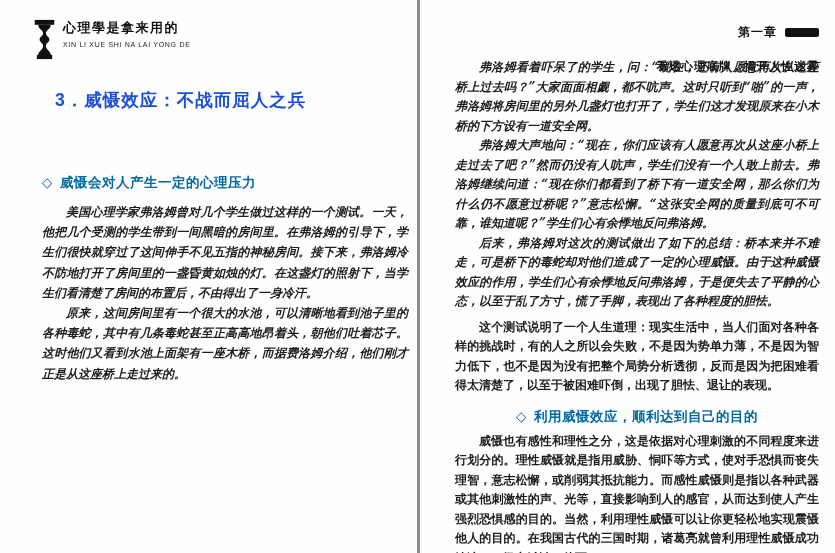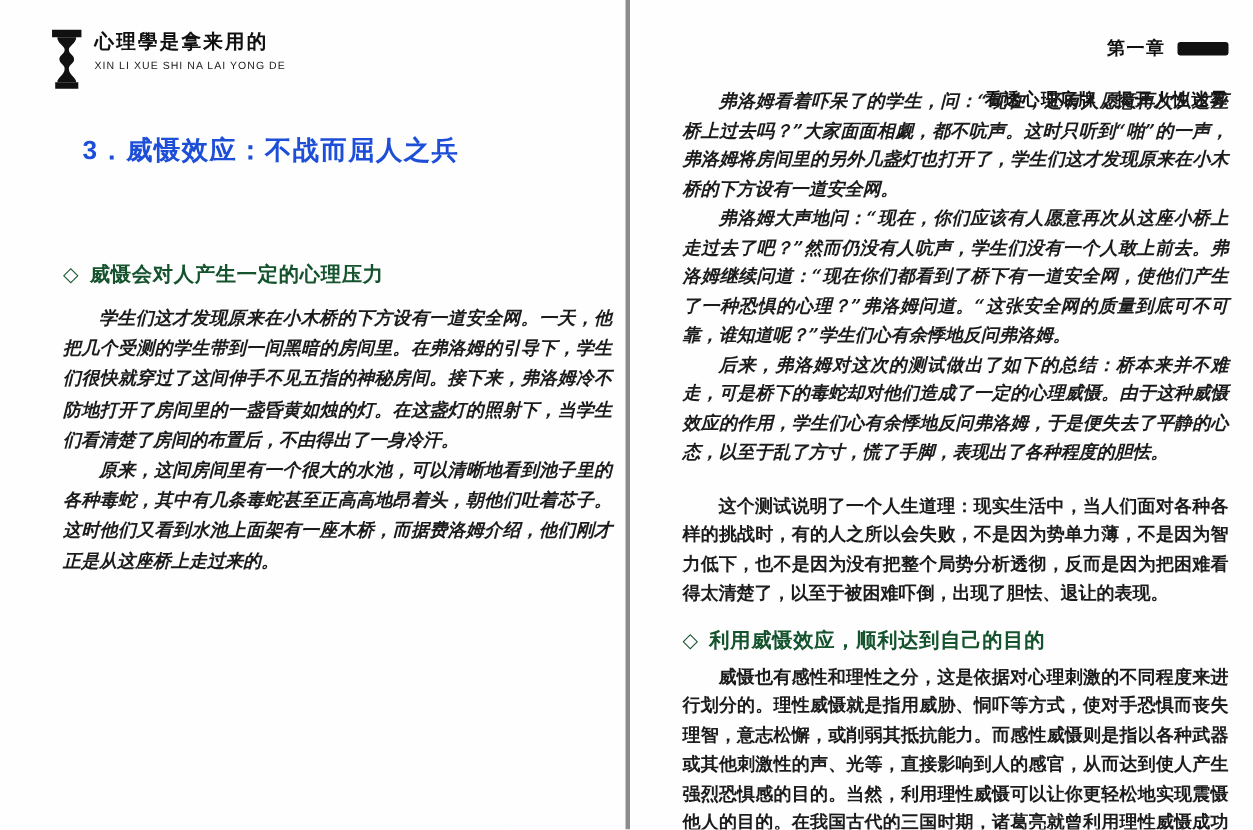--- a/index.html
+++ b/index.html
@@ -26,24 +26,24 @@
   .rp-header{position:absolute;right:16px;top:24px;text-align:right;}
   .rp-chapter{font-family:"Liberation Sans",sans-serif;font-weight:bold;font-size:12px;color:#111;letter-spacing:1px;}
   .chapter-bar{display:inline-block;width:34px;height:9px;background:#111111;border-radius:2px;margin-left:8px;vertical-align:middle;}
   .rp-subtitle{font-family:"Liberation Sans",sans-serif;font-weight:bold;font-size:11.5px;color:#111;letter-spacing:1px;margin-top:18px;}
   .rp-body{position:absolute;left:35px;top:58px;width:364px;}
 
   
   .para{margin:0;font-size:12px;line-height:20.2px;text-align:justify;text-justify:inter-ideograph;text-indent:2em;color:#1c1c1c;font-weight:bold;}
   .page-right .para{line-height:19.5px;}
   .cursive{font-style:italic;}
-  .sec-heading{margin:31px 0 10px 0;font-family:"Liberation Sans",sans-serif;font-weight:bold;font-size:13.5px;color:#14532d;letter-spacing:.5px;}
-  .page-right .sec-heading{margin:12px 0 6px 0;}
+  .sec-heading{margin:31px 0 10px 0;font-family:"Liberation Sans",sans-serif;font-weight:bold;font-size:13.5px;color:#0369a1;letter-spacing:.5px;}
+  .page-right .sec-heading{margin:12px 0 6px 0;text-align:center;}
   .diamond{margin-right:7px;font-weight:normal;}
-  .gap-before{margin-top:16px;}
+  .gap-before{margin-top:6px;}
 </style>
 </head>
 <body>
 
 <div class="spread">
 
   <div class="page-left">
 
     <div class="lp-header">
       <span class="logo-mark">
@@ -58,37 +58,37 @@
         <div class="series-subtitle">XIN LI XUE SHI NA LAI YONG DE</div>
       </div>
     </div>
 
     <h1 class="chapter-title">3．威慑效应：不战而屈人之兵</h1>
 
     <div class="lp-body">
 
       <h2 class="sec-heading"><span class="diamond">◇</span><span>威慑会对人产生一定的心理压力</span></h2>
 
-      <p class="para cursive">学生们这才发现原来在小木桥的下方设有一道安全网。一天，他把几个受测的学生带到一间黑暗的房间里。在弗洛姆的引导下，学生们很快就穿过了这间伸手不见五指的神秘房间。接下来，弗洛姆冷不防地打开了房间里的一盏昏黄如烛的灯。在这盏灯的照射下，当学生们看清楚了房间的布置后，不由得出了一身冷汗。</p>
+      <p class="para cursive">美国心理学家弗洛姆曾对几个学生做过这样的一个测试。一天，他把几个受测的学生带到一间黑暗的房间里。在弗洛姆的引导下，学生们很快就穿过了这间伸手不见五指的神秘房间。接下来，弗洛姆冷不防地打开了房间里的一盏昏黄如烛的灯。在这盏灯的照射下，当学生们看清楚了房间的布置后，不由得出了一身冷汗。</p>
       <p class="para cursive">原来，这间房间里有一个很大的水池，可以清晰地看到池子里的各种毒蛇，其中有几条毒蛇甚至正高高地昂着头，朝他们吐着芯子。这时他们又看到水池上面架有一座木桥，而据费洛姆介绍，他们刚才正是从这座桥上走过来的。</p>
     </div>
   </div>
 
   <div class="gutter"></div>
 
   <div class="page-right">
 
     <div class="rp-header">
       <div class="rp-chapter"><span>第一章</span><span class="chapter-bar"></span></div>
       <div class="rp-subtitle">看透心理底牌，揭开人性迷雾</div>
     </div>
 
     <div class="rp-body">
       <p class="para cursive">弗洛姆看着吓呆了的学生，问：“现在，还有人愿意再次从这座桥上过去吗？”大家面面相觑，都不吭声。这时只听到“啪”的一声，弗洛姆将房间里的另外几盏灯也打开了，学生们这才发现原来在小木桥的下方设有一道安全网。</p>
-      <p class="para cursive">弗洛姆大声地问：“现在，你们应该有人愿意再次从这座小桥上走过去了吧？”然而仍没有人吭声，学生们没有一个人敢上前去。弗洛姆继续问道：“现在你们都看到了桥下有一道安全网，使他们产生了一种恐惧的心理？”弗洛姆问道。“这张安全网的质量到底可不可靠，谁知道呢？”学生们心有余悸地反问弗洛姆。</p>
+      <p class="para cursive">弗洛姆大声地问：“现在，你们应该有人愿意再次从这座小桥上走过去了吧？”然而仍没有人吭声，学生们没有一个人敢上前去。弗洛姆继续问道：“现在你们都看到了桥下有一道安全网，那么你们为什么仍不愿意过桥呢？”意志松懈。“这张安全网的质量到底可不可靠，谁知道呢？”学生们心有余悸地反问弗洛姆。</p>
       <p class="para cursive">后来，弗洛姆对这次的测试做出了如下的总结：桥本来并不难走，可是桥下的毒蛇却对他们造成了一定的心理威慑。由于这种威慑效应的作用，学生们心有余悸地反问弗洛姆，于是便失去了平静的心态，以至于乱了方寸，慌了手脚，表现出了各种程度的胆怯。</p>
 
       <p class="para gap-before">这个测试说明了一个人生道理：现实生活中，当人们面对各种各样的挑战时，有的人之所以会失败，不是因为势单力薄，不是因为智力低下，也不是因为没有把整个局势分析透彻，反而是因为把困难看得太清楚了，以至于被困难吓倒，出现了胆怯、退让的表现。</p>
 
       <h2 class="sec-heading"><span class="diamond">◇</span><span>利用威慑效应，顺利达到自己的目的</span></h2>
 
       <p class="para">威慑也有感性和理性之分，这是依据对心理刺激的不同程度来进行划分的。理性威慑就是指用威胁、恫吓等方式，使对手恐惧而丧失理智，意志松懈，或削弱其抵抗能力。而感性威慑则是指以各种武器或其他刺激性的声、光等，直接影响到人的感官，从而达到使人产生强烈恐惧感的目的。当然，利用理性威慑可以让你更轻松地实现震慑他人的目的。在我国古代的三国时期，诸葛亮就曾利用理性威慑成功地演了一场空城计，从而</p>
     </div>
   </div>
 

